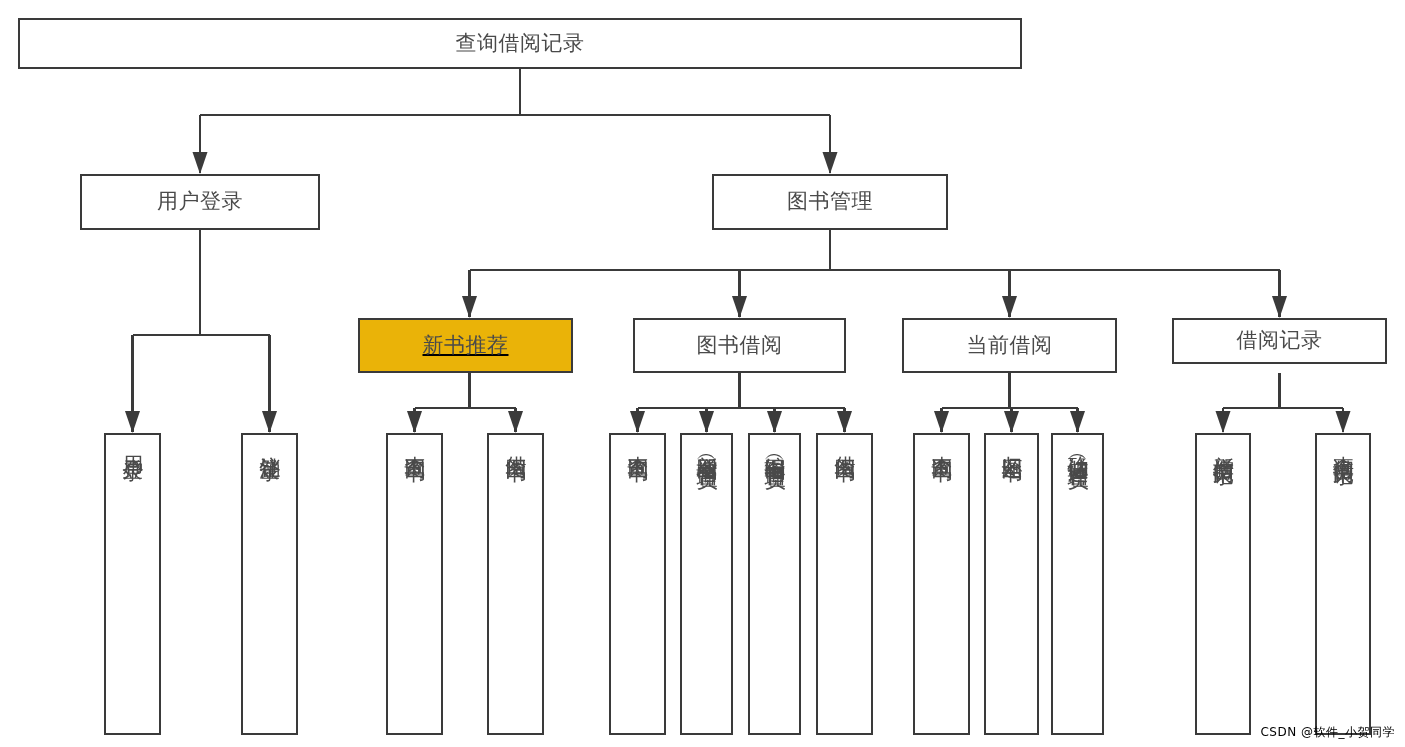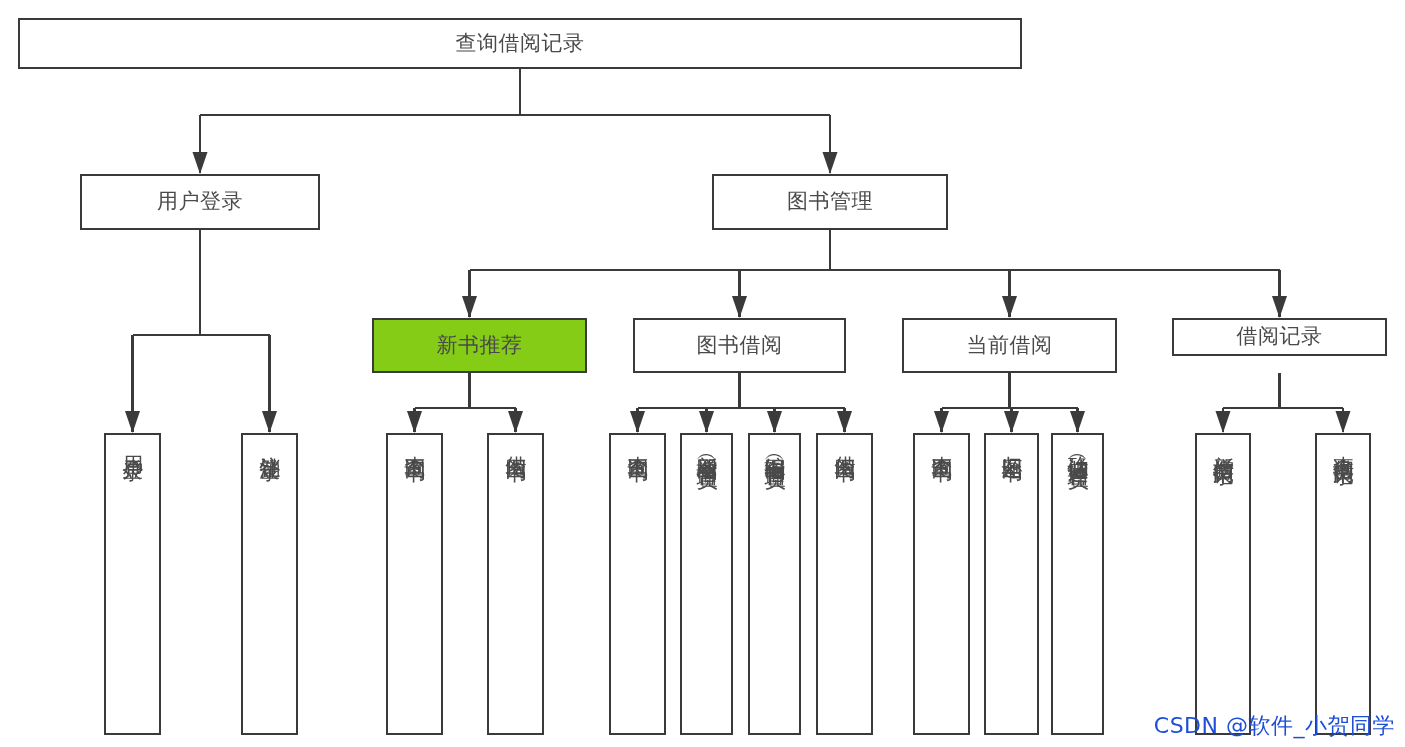--- a/index.html
+++ b/index.html
@@ -40,22 +40,22 @@
     line-height:1.18;
     letter-spacing:2px;
     white-space:nowrap;
     text-align:center;
   }
   .connectors{position:absolute;left:0;top:0;width:1405px;height:747px;pointer-events:none;}
   #watermark{
     position:absolute;
     right:10px;
     bottom:6px;
-    color:#1d4ed8;
-    font-size:22px;
+    color:#000000;
+    font-size:12px;
     white-space:nowrap;
     letter-spacing:0.5px;
   }
 </style>
 </head>
 <body>
 
 <div id="diagram-root">
   <svg class="connectors" id="connector-layer" width="1405" height="747" viewBox="0 0 1405 747" aria-hidden="true">
       <line x1="520" y1="69" x2="520" y2="115" stroke="#3a3a3a" stroke-width="2.5" shape-rendering="crispEdges"></line>
@@ -114,30 +114,30 @@
   <div id="node-layer">
       <div class="node-box level-0" style="left: 18px; top: 18px; width: 1004px; height: 51px; border-color: rgb(58, 58, 58); background: rgb(255, 255, 255);">
         <span class="node-label" style="color: rgb(74, 74, 74);">查询借阅记录</span>
       </div>
       <div class="node-box level-1" style="left: 80px; top: 174px; width: 240px; height: 56px; border-color: rgb(58, 58, 58); background: rgb(255, 255, 255);">
         <span class="node-label" style="color: rgb(74, 74, 74);">用户登录</span>
       </div>
       <div class="node-box level-1" style="left: 712px; top: 174px; width: 236px; height: 56px; border-color: rgb(58, 58, 58); background: rgb(255, 255, 255);">
         <span class="node-label" style="color: rgb(74, 74, 74);">图书管理</span>
       </div>
-      <div class="node-box level-2" style="left: 372px; top: 318px; width: 215px; height: 55px; border-color: rgb(58, 58, 58); background: #84cc16;">
+      <div class="node-box level-2" style="left: 358px; top: 318px; width: 215px; height: 55px; border-color: rgb(58, 58, 58); background: #eab308; text-decoration: underline;">
         <span class="node-label" style="color: rgb(74, 74, 74);">新书推荐</span>
       </div>
       <div class="node-box level-2" style="left: 633px; top: 318px; width: 213px; height: 55px; border-color: rgb(58, 58, 58); background: rgb(255, 255, 255);">
         <span class="node-label" style="color: rgb(74, 74, 74);">图书借阅</span>
       </div>
       <div class="node-box level-2" style="left: 902px; top: 318px; width: 215px; height: 55px; border-color: rgb(58, 58, 58); background: rgb(255, 255, 255); align-items: center;">
         <span class="node-label" style="color: rgb(74, 74, 74);">当前借阅</span>
       </div>
-      <div class="node-box level-2" style="left: 1172px; top: 318px; width: 215px; height: 38px; border-color: rgb(58, 58, 58); background: rgb(255, 255, 255);">
+      <div class="node-box level-2" style="left: 1172px; top: 318px; width: 215px; height: 46px; border-color: rgb(58, 58, 58); background: rgb(255, 255, 255);">
         <span class="node-label" style="color: rgb(74, 74, 74);">借阅记录</span>
       </div>
       <div class="node-box level-3 leaf" style="left: 104px; top: 433px; width: 57px; height: 302px; border-color: rgb(58, 58, 58); background: rgb(255, 255, 255);">
         <span class="node-label" style="color: rgb(74, 74, 74);">用户登录</span>
       </div>
       <div class="node-box level-3 leaf" style="left: 241px; top: 433px; width: 57px; height: 302px; border-color: rgb(58, 58, 58); background: rgb(255, 255, 255);">
         <span class="node-label" style="color: rgb(74, 74, 74);">注销登录</span>
       </div>
       <div class="node-box level-3 leaf" style="left: 386px; top: 433px; width: 57px; height: 302px; border-color: rgb(58, 58, 58); background: rgb(255, 255, 255);">
         <span class="node-label" style="color: rgb(74, 74, 74);">查询图书</span>

